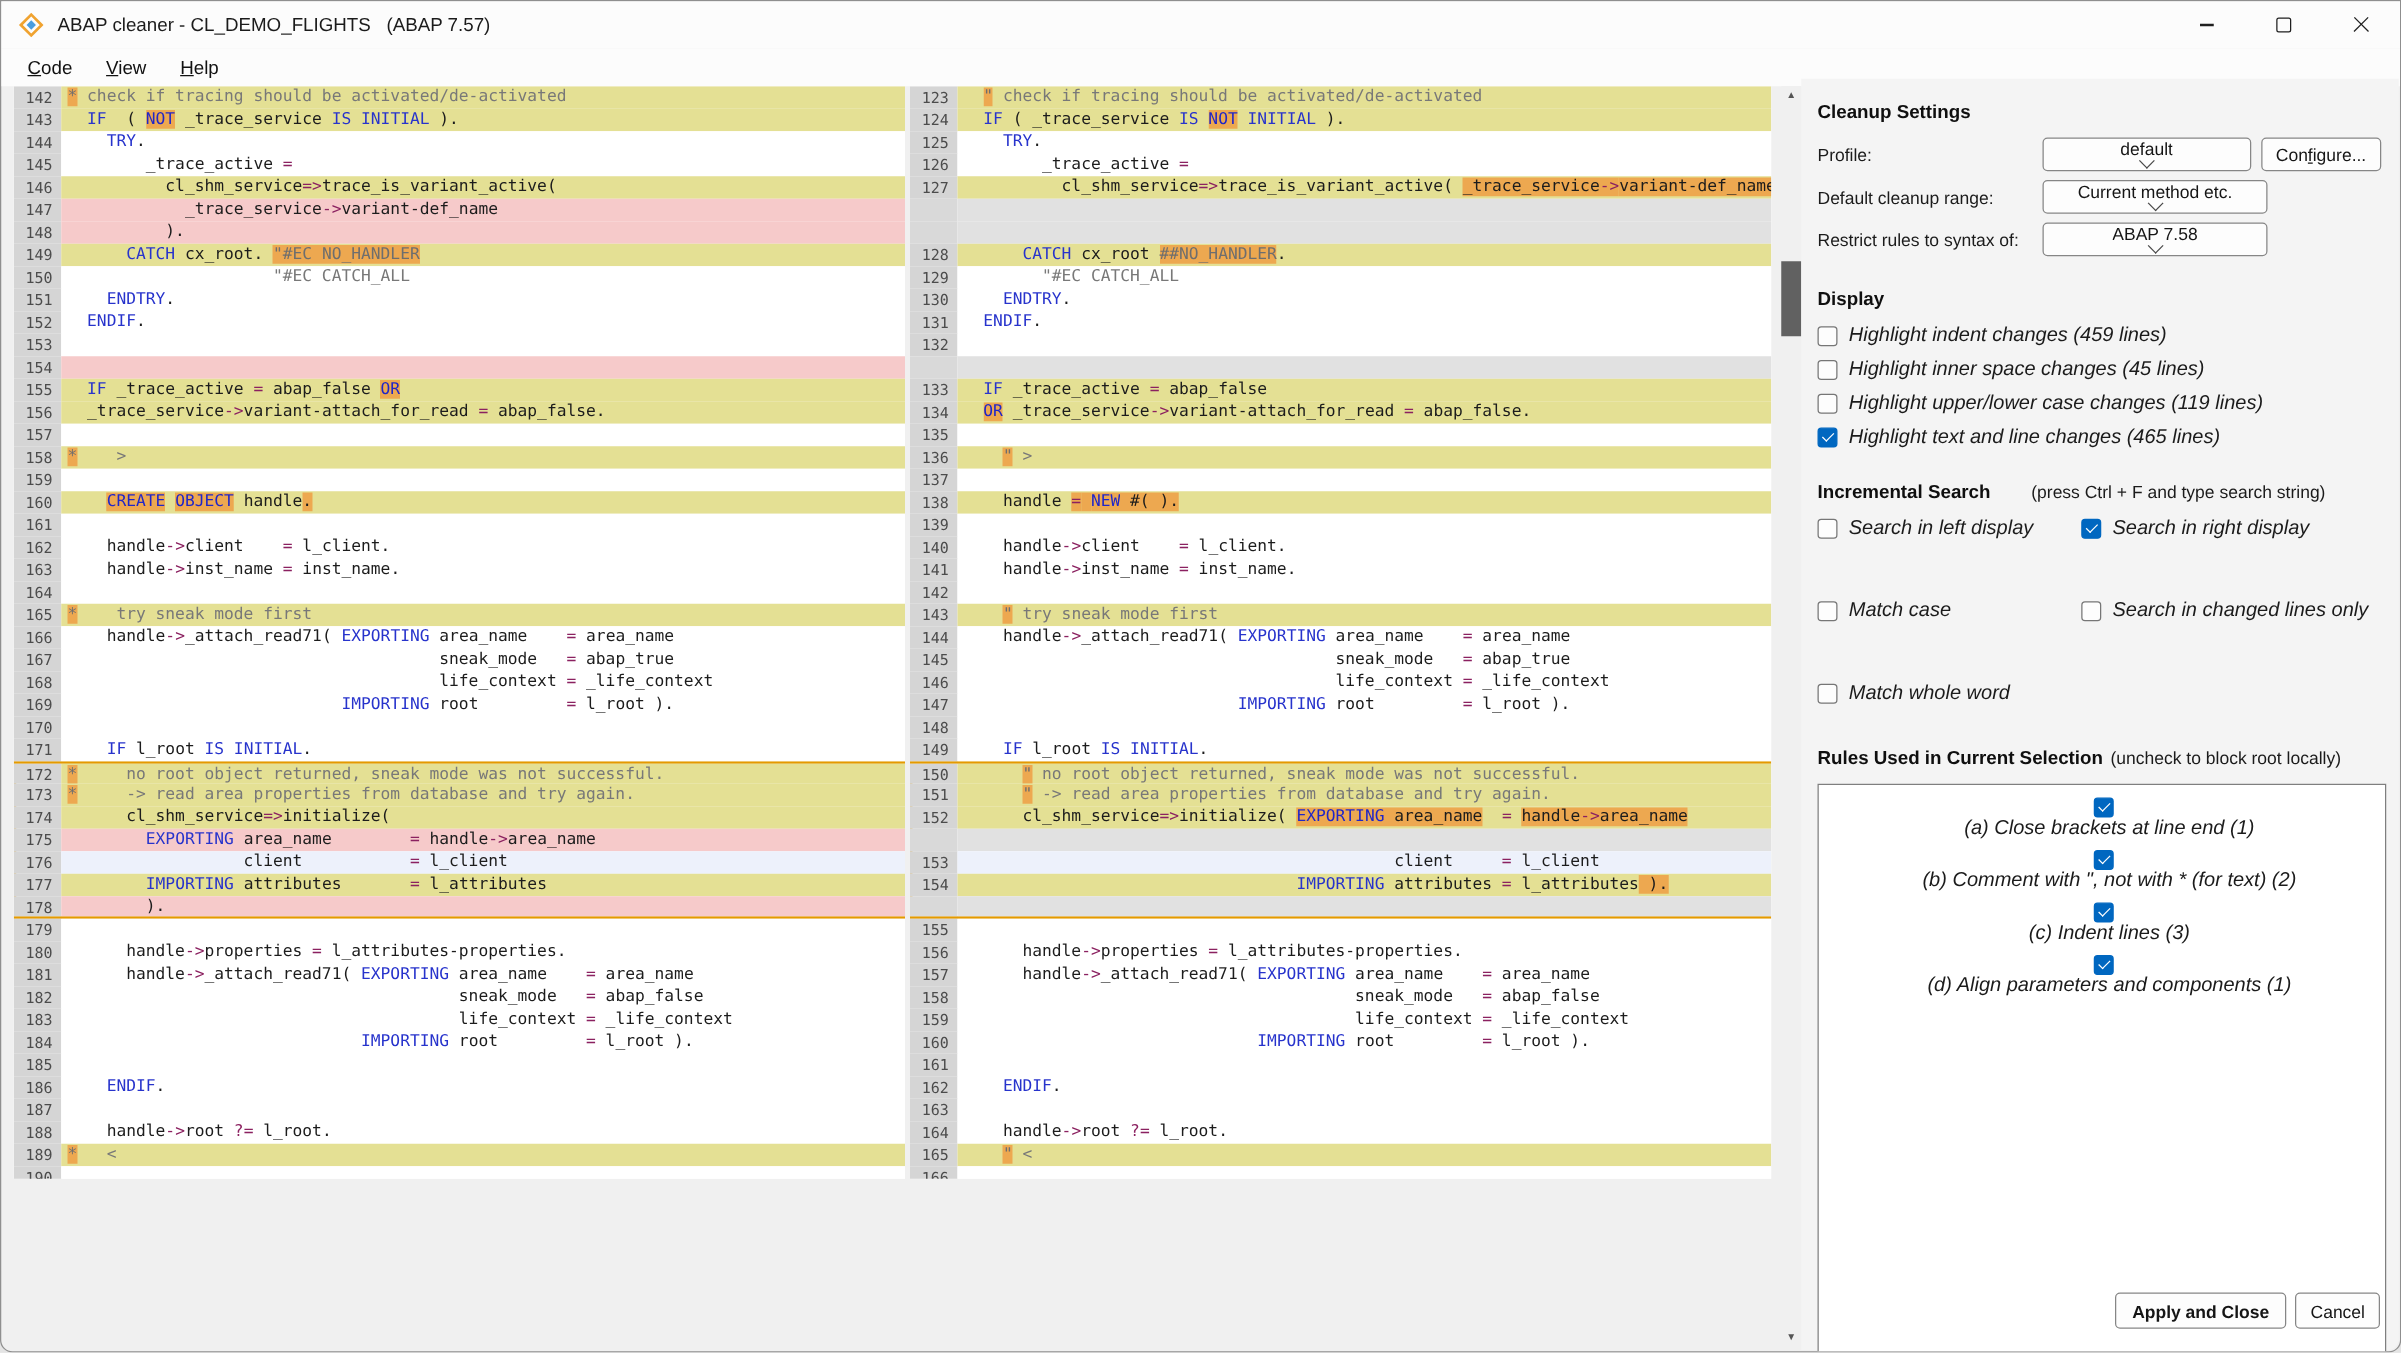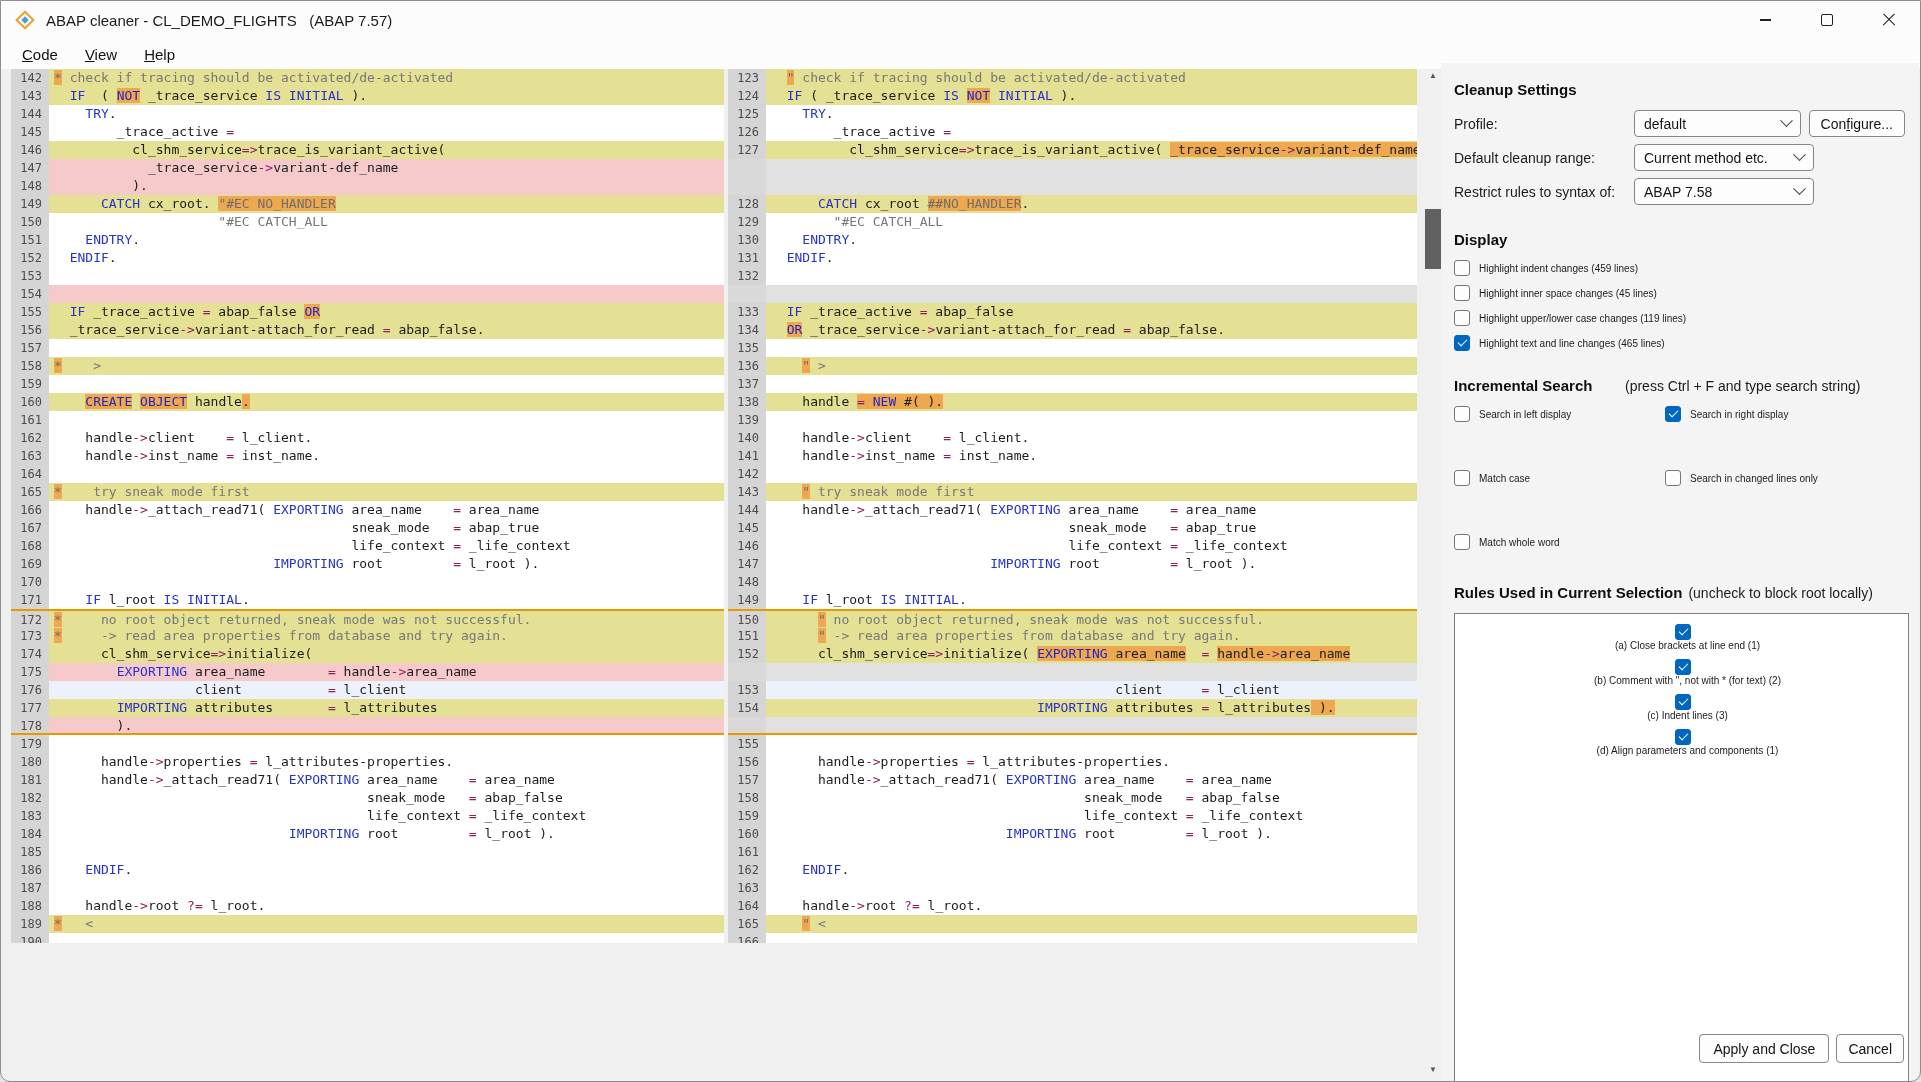--- a/index.html
+++ b/index.html
@@ -53,44 +53,44 @@
   .vscroll .arrow{position:absolute;left:0;width:16px;height:14px;text-align:center;font-size:8px;color:#555;line-height:14px;}
   .vscroll .arrow.up{top:0;}
   .vscroll .arrow.down{bottom:0;}
   .vscroll .thumb{position:absolute;left:0;top:140px;width:16px;height:60px;background:#616161;}
 
   
   .settings{position:absolute;left:1440px;top:62px;right:1px;bottom:1px;background:#f4f4f4;padding:18px 14px 0 13px;box-sizing:border-box;border-radius:0 0 9px 0;}
   .sec-heading{font-size:15px;font-weight:bold;color:#0f0f0f;margin:0 0 12px 0;}
   .form-row{display:flex;align-items:center;margin-bottom:7px;}
   .form-label{width:180px;font-size:14px;color:#1b1b1b;flex:0 0 180px;}
-  .combo{width:180px;height:27px;box-sizing:border-box;background:#fdfdfd;border:1px solid #868686;border-radius:4px;display:flex;align-items:center;padding:0 9px;font-size:14px;color:#151515;}
+  .combo{width:180px;height:27px;box-sizing:border-box;background:#fdfdfd;border:1px solid #868686;border-radius:4px;display:flex;align-items:center;padding:0 9px;font-size:14px;color:#151515;flex-direction:column;}
   .combo .val{flex:1 1 auto;white-space:nowrap;overflow:hidden;}
   .chev{width:8px;height:8px;border-right:1.5px solid #474747;border-bottom:1.5px solid #474747;transform:rotate(45deg) translate(-2px,-2px);flex:0 0 auto;}
   .btn{height:27px;box-sizing:border-box;background:#fdfdfd;border:1px solid #868686;border-radius:4px;font-size:14px;color:#151515;display:inline-flex;align-items:center;padding:0 11px;font-family:"Liberation Sans",sans-serif;}
   .cfg{margin-left:8px;}
   .section-display{margin-top:26px;}
   .section-search{margin-top:26px;}
   .section-rules{margin-top:26px;}
   .opt{display:flex;align-items:center;margin-bottom:9px;}
   .cb{width:16px;height:16px;box-sizing:border-box;border:1px solid #767676;border-radius:3px;background:#fdfdfd;margin-right:9px;flex:0 0 16px;}
   .cb.checked{background:#0067c0;border-color:#0067c0;}
   .cb .tick{display:block;width:8px;height:4px;border-left:1.8px solid #fff;border-bottom:1.8px solid #fff;transform:rotate(-45deg);margin:3px 0 0 2.5px;}
-  .opt-label{font-size:10px;color:#1b1b1b;white-space:nowrap;}
+  .opt-label{font-size:16px;color:#1b1b1b;white-space:nowrap;font-style:italic;}
   .heading-row{display:flex;align-items:baseline;margin:0 0 12px 0;}
   .heading-row .sec-heading{margin:0;}
   .hint{font-size:14px;color:#1b1b1b;}
   .search-head .sec-heading{width:171px;flex:0 0 171px;}
   .search-grid{display:grid;grid-template-columns:171px auto;column-gap:0;row-gap:0;gap:40px;}
   .search-grid .opt{margin-bottom:8px;}
   .rules-head .hint{margin-left:6px;}
   .rules-box{width:455px;height:500px;box-sizing:border-box;background:#fff;border:1px solid #7f7f7f;padding:10px 0 0 12px;overflow:hidden;}
   .rules-box .opt{margin-bottom:8px;flex-direction:column;}
   .bottom-btns{position:absolute;right:15px;bottom:17px;display:flex;gap:7px;}
-  .btn-primary{font-weight:normal;padding:0 13px;height:29px;}
+  .btn-primary{font-weight:bold;padding:0 13px;height:29px;}
   .btn-cancel{height:29px;}
 </style>
 </head>
 <body>
 
 <div class="window">
 
   <div class="titlebar">
     <svg class="app-icon" viewBox="0 0 24 24">
       <path d="M12 2 L22 12 L12 22 L2 12 Z" fill="none" stroke="#f0a330" stroke-width="2.6"></path>

